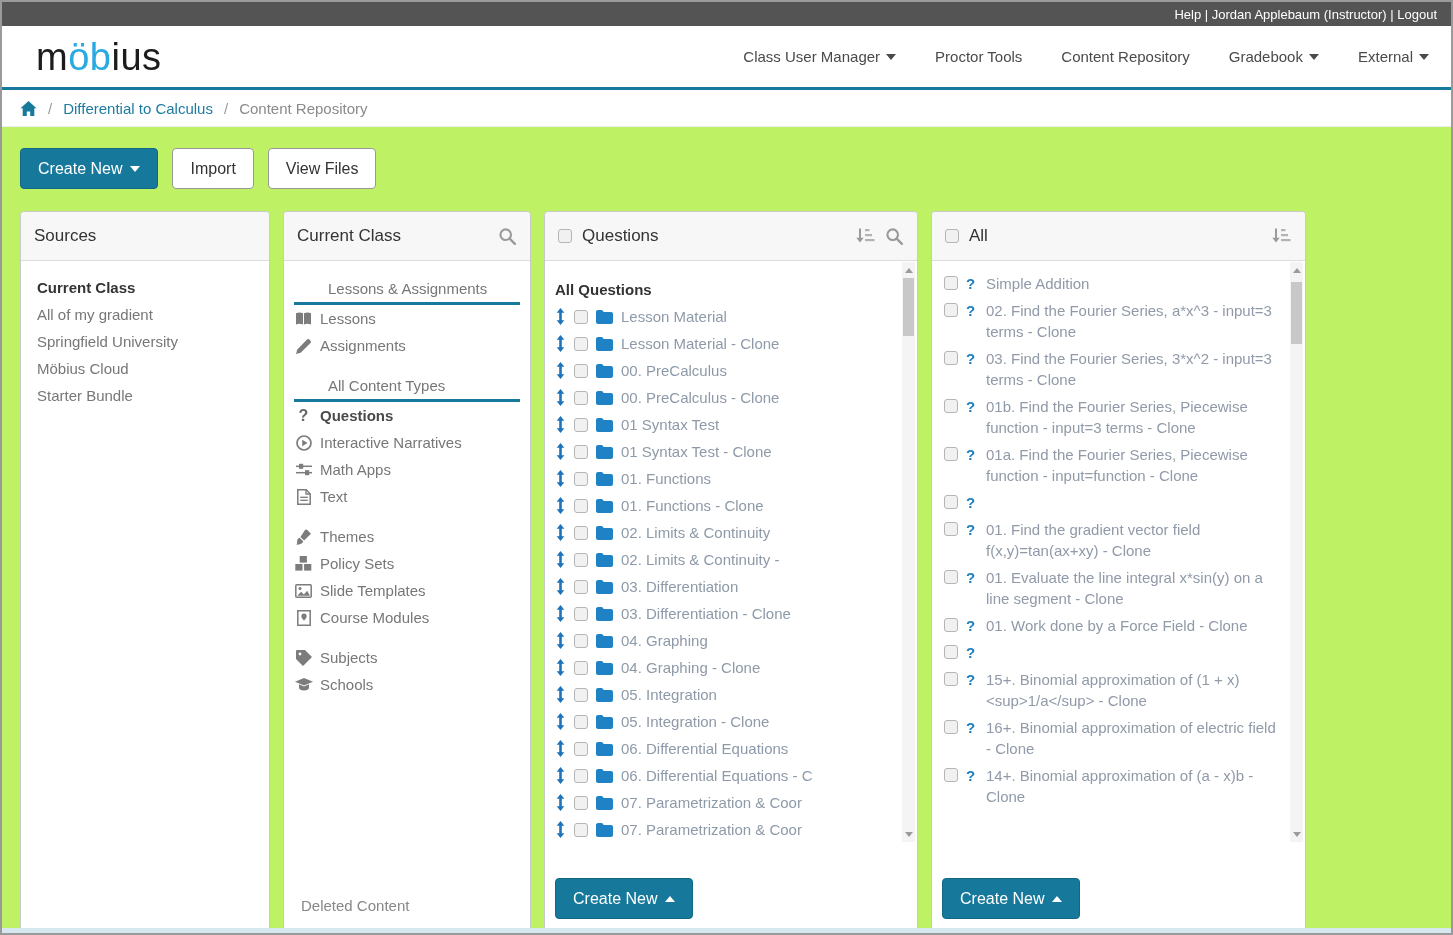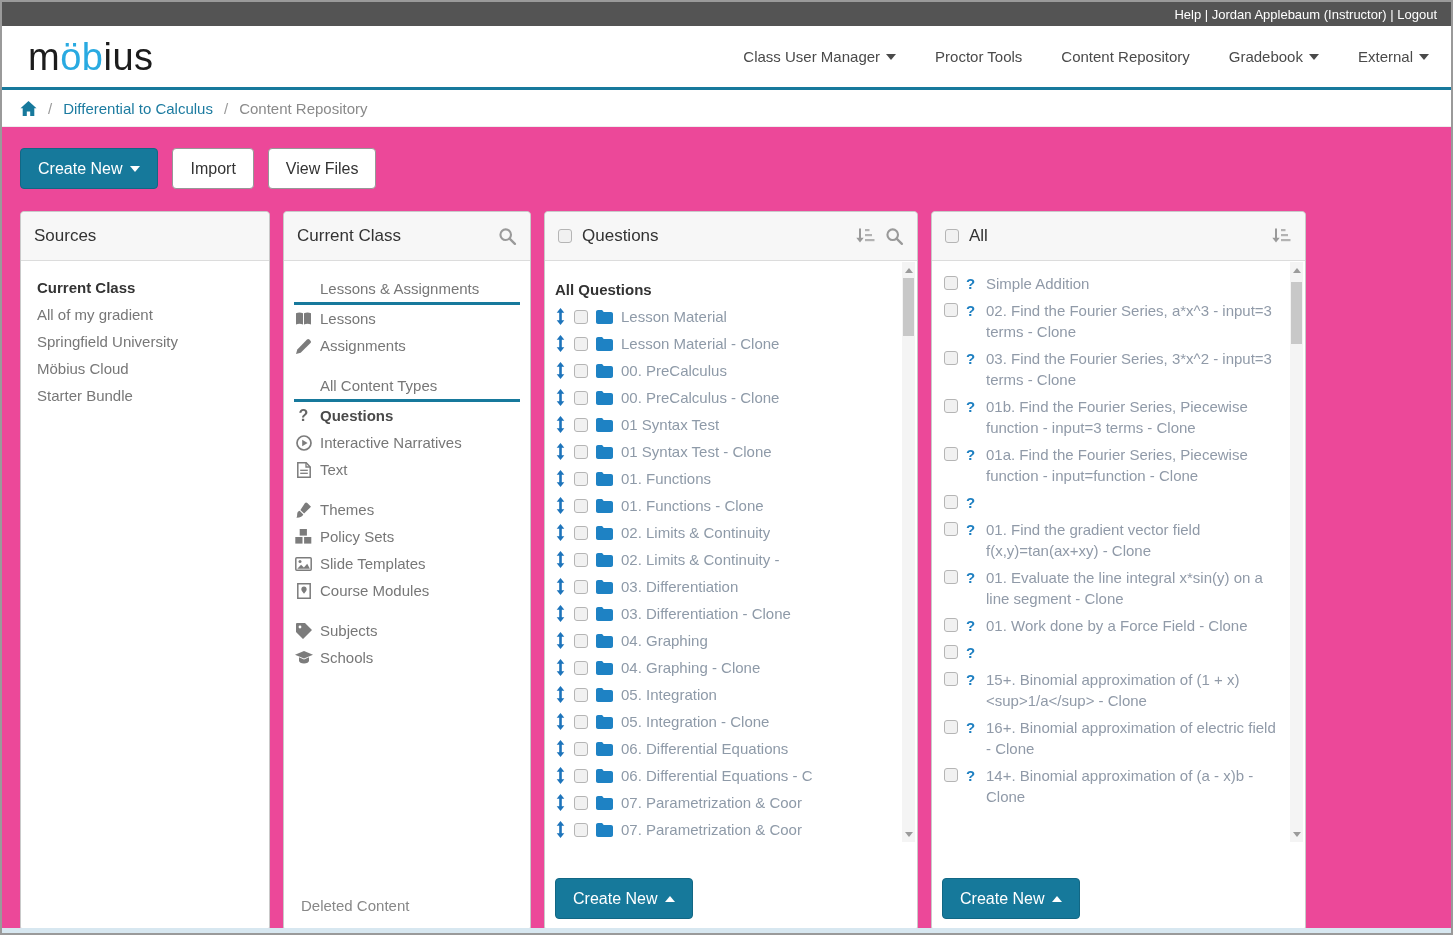--- a/index.html
+++ b/index.html
@@ -1,26 +1,26 @@
 <!DOCTYPE html>
 <html><head>
 <meta charset="utf-8">
 <style>
   html,body{margin:0;padding:0;background:#e8e8e8;}
   body{font-family:"Liberation Sans", sans-serif;}
-  .page{position:relative;width:1453px;height:935px;box-sizing:border-box;background:#ec4899;
+  .page{position:relative;width:1453px;height:935px;box-sizing:border-box;background:#bef264;
         border:2px solid #9a9a9a;overflow:hidden;}
   
   .topbar{height:24px;background:#545454;color:#fff;font-size:13px;display:flex;
           justify-content:flex-end;align-items:center;padding-right:14px;}
   .tb-item{color:#fff;cursor:pointer;white-space:pre;}
   .tb-item + .tb-item::before{content:" | ";cursor:default;}
   
   .header{height:61px;background:#fff;border-bottom:3px solid #17799c;display:flex;
-          align-items:center;padding:0 22px 0 26px;}
+          align-items:center;padding:0 22px 0 34px;}
   .logo{font-size:38px;color:#1c1c1c;letter-spacing:.5px;line-height:1;cursor:pointer;}
   .logo .mid{color:#29aae1;}
   .nav{margin-left:auto;display:flex;gap:39px;font-size:15px;color:#4a4a4a;align-items:center;}
   .nav-item{display:flex;align-items:center;gap:6px;cursor:pointer;white-space:nowrap;}
   .nav-caret{display:none;line-height:0;color:#4a4a4a;}
   .nav-item.caret .nav-caret{display:inline-block;}
   
   .breadcrumb{height:36px;border-bottom:1px solid #ededed;display:flex;align-items:center;
               padding:0 18px;font-size:15px;color:#999;gap:11px;background:#fff;}
   .bc-home{line-height:0;cursor:pointer;}
@@ -236,20 +236,31 @@
           <div class="cc-row">
             <span class="ico">
               <svg width="16" height="16" viewBox="0 0 16 16">
                 <circle cx="8" cy="8" r="7" fill="none" stroke="#7c7c7c" stroke-width="1.7"></circle>
                 <path d="M6.2 4.7v6.6L11.6 8z" fill="#7c7c7c"></path>
               </svg>
             </span>
             <span class="lbl">Interactive Narratives</span>
           </div>
 
+          <div class="cc-row">
+            <span class="ico">
+              <svg width="16" height="13" viewBox="0 0 16 13">
+                <line x1="0" y1="3.3" x2="16" y2="3.3" stroke="#7c7c7c" stroke-width="1.5"></line>
+                <line x1="0" y1="9.7" x2="16" y2="9.7" stroke="#7c7c7c" stroke-width="1.5"></line>
+                <rect x="3" y="0.8" width="4.2" height="5" fill="#7c7c7c"></rect>
+                <rect x="9" y="7.2" width="4.2" height="5" fill="#7c7c7c"></rect>
+              </svg>
+            </span>
+            <span class="lbl">Math Apps</span>
+          </div>
 
           <div class="cc-row">
             <span class="ico">
               <svg width="14" height="16" viewBox="0 0 14 16">
                 <path d="M.8.8h8.4L13.2 5v10.2H.8z" fill="none" stroke="#7c7c7c" stroke-width="1.5"></path>
                 <path d="M9 .8V5h4.2" fill="none" stroke="#7c7c7c" stroke-width="1.3"></path>
                 <line x1="3.2" y1="8.3" x2="10.8" y2="8.3" stroke="#7c7c7c" stroke-width="1.3"></line>
                 <line x1="3.2" y1="11.3" x2="10.8" y2="11.3" stroke="#7c7c7c" stroke-width="1.3"></line>
               </svg>
             </span>

